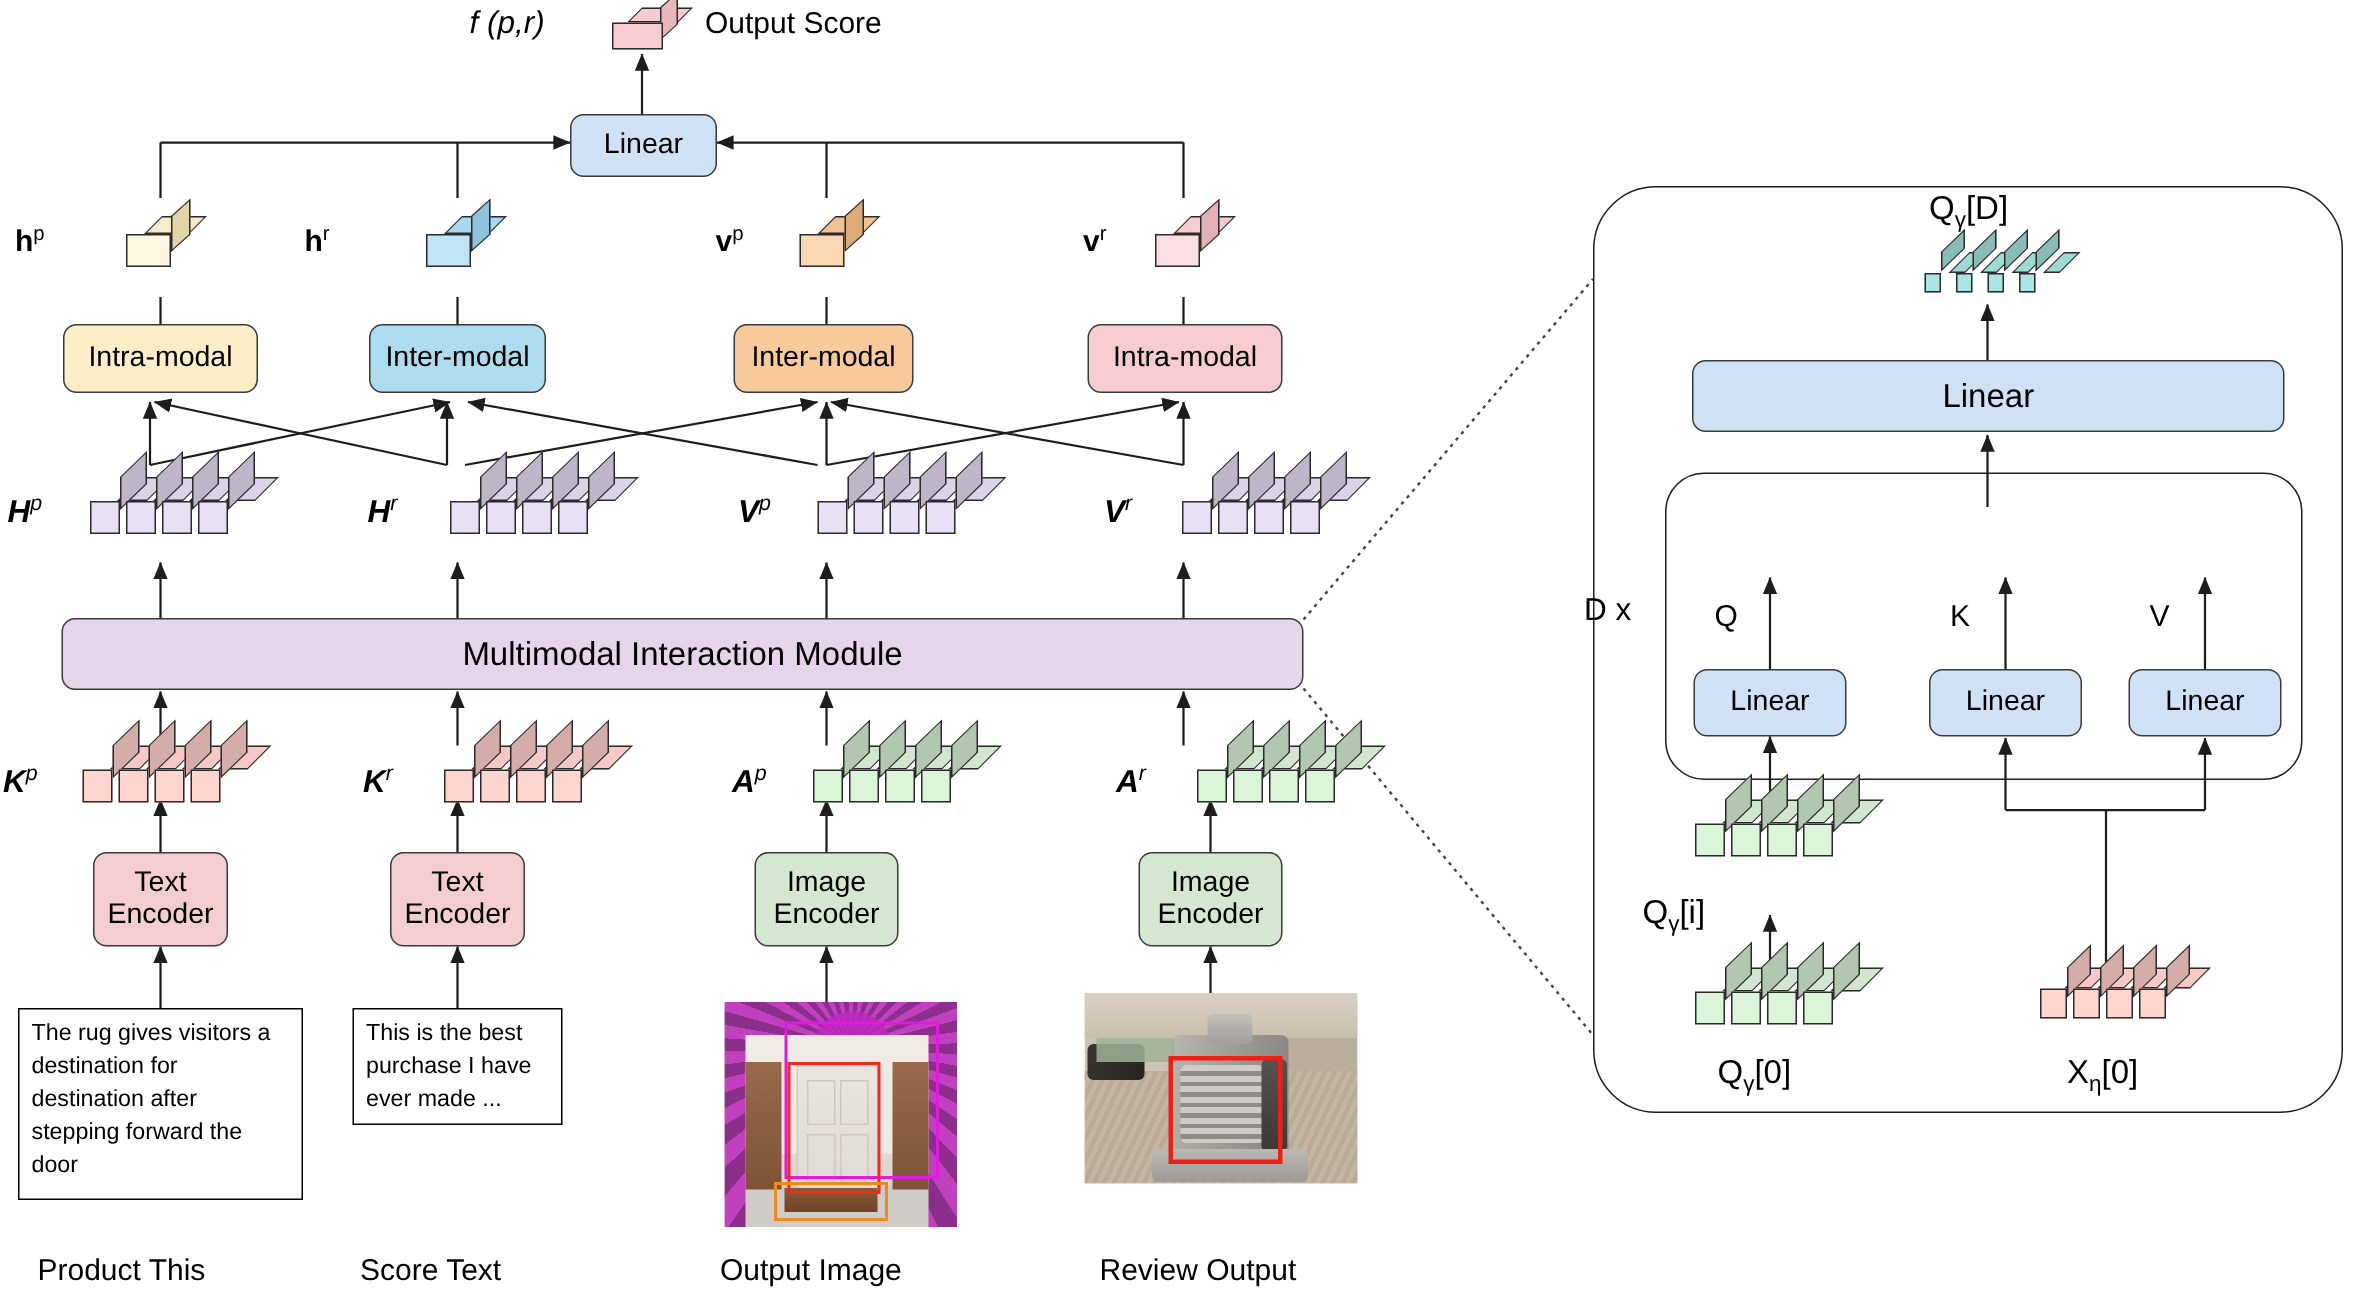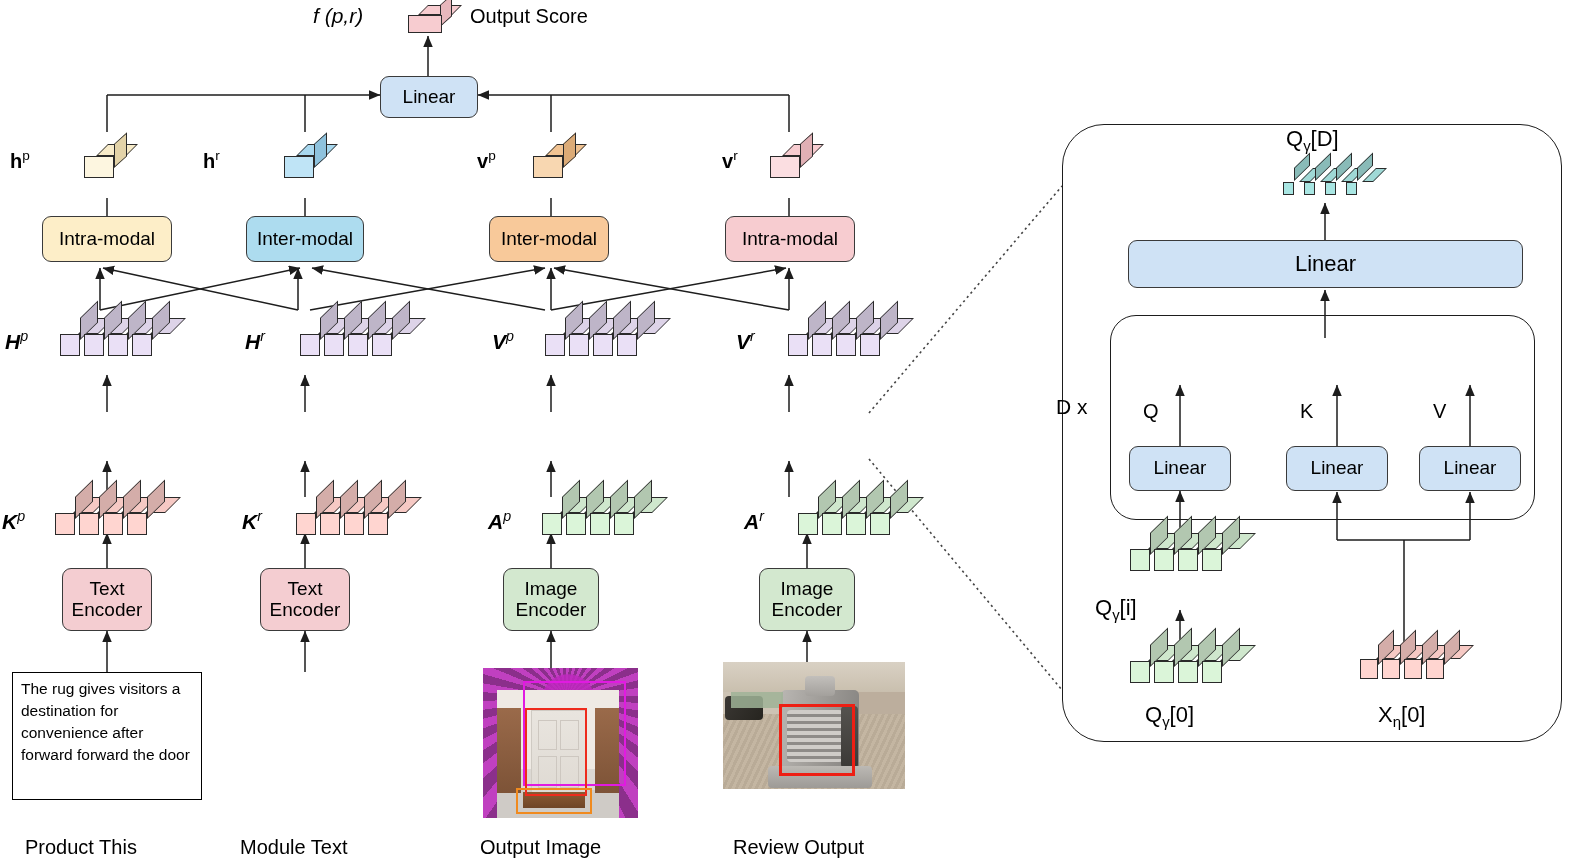--- a/index.html
+++ b/index.html
@@ -276,20 +276,23 @@
         <div class="side" style="left: 20px; top: 0px; width: 18px; height: 22px; background: rgb(190, 181, 200); transform: skewY(-44deg); transform-origin: left top;"></div>
         <div class="face" style="left: 0px; bottom: 0px; width: 20px; height: 22px; background: rgb(234, 224, 246);"></div>
       </div>
       <div class="cube" style="left: 72px; top: 0px; width: 38px; height: 38px;">
         <div class="top" style="left: 18px; top: 0px; width: 20px; height: 16px; background: rgb(221, 211, 232); transform: skewX(-45deg); transform-origin: left bottom;"></div>
         <div class="side" style="left: 20px; top: 0px; width: 18px; height: 22px; background: rgb(190, 181, 200); transform: skewY(-44deg); transform-origin: left top;"></div>
         <div class="face" style="left: 0px; bottom: 0px; width: 20px; height: 22px; background: rgb(234, 224, 246);"></div>
       </div>
     </div>
 
+  <div class="rbox" style="left:41px;top:412px;width:828px;height:48px;background:#e4d5ea;font-size:22px;">
+    <span>Multimodal Interaction Module</span>
+  </div>
 
   <div class="lbl lbl-italic" style="left:2px;top:508px;">K<span class="sup">p</span></div>
   <div class="seqwrap" style="left: 55px; top: 497px; width: 114px; height: 38px;">
       <div class="cube" style="left: 0px; top: 0px; width: 38px; height: 38px;">
         <div class="top" style="left: 18px; top: 0px; width: 20px; height: 16px; background: rgb(246, 201, 196); transform: skewX(-45deg); transform-origin: left bottom;"></div>
         <div class="side" style="left: 20px; top: 0px; width: 18px; height: 22px; background: rgb(212, 173, 169); transform: skewY(-44deg); transform-origin: left top;"></div>
         <div class="face" style="left: 0px; bottom: 0px; width: 20px; height: 22px; background: rgb(255, 213, 208);"></div>
       </div>
       <div class="cube" style="left: 24px; top: 0px; width: 38px; height: 38px;">
         <div class="top" style="left: 18px; top: 0px; width: 20px; height: 16px; background: rgb(246, 201, 196); transform: skewX(-45deg); transform-origin: left bottom;"></div>
@@ -390,22 +393,23 @@
   </div>
   <div class="rbox" style="left:503px;top:568px;width:96px;height:63px;background:#d3e8cf;flex-direction:column;">
     <span>Image</span>
     <span>Encoder</span>
   </div>
   <div class="rbox" style="left:759px;top:568px;width:96px;height:63px;background:#d3e8cf;flex-direction:column;">
     <span>Image</span>
     <span>Encoder</span>
   </div>
 
-  <div class="tbox" style="left:12px;top:672px;width:190px;height:128px;">The rug gives visitors a destination for convenience after forward forward the door</div>
-
+  <div class="tbox" style="left:12px;top:672px;width:190px;height:128px;">The rug gives visitors a destination for destination after stepping forward the door</div>
+
+  <div class="tbox" style="left:235px;top:672px;width:140px;height:78px;">This is the best purchase I have ever made ...</div>
 
   <div class="thumb" style="left:483px;top:668px;width:155px;height:150px;">
 
     <div class="abs" style="left:0;top:0;width:155px;height:150px;
          background:
            radial-gradient(circle at 55% 22%, rgba(190,40,190,.85) 0 18%, rgba(255,255,255,0) 19%),
            repeating-conic-gradient(from 10deg at 54% 20%, #c040c0 0 6deg, #8b2f8b 6deg 12deg),
            linear-gradient(180deg,#8b6f5a,#a08872);"></div>
 
     <div class="abs" style="left:14px;top:22px;width:122px;height:128px;
@@ -458,21 +462,21 @@
 
     <div class="abs" style="left:2px;top:34px;width:38px;height:24px;
          background:linear-gradient(120deg,#3a3733,#26241f);border-radius:4px;"></div>
     <div class="abs" style="left:8px;top:30px;width:52px;height:16px;
          background:#9fb397;opacity:.85;"></div>
 
     <div class="bbox" style="left:56px;top:42px;width:76px;height:72px;border:3px solid #ee1f14;"></div>
   </div>
 
   <div class="cap" style="left:25px;top:836px;">Product This</div>
-  <div class="cap" style="left:240px;top:836px;">Module Text</div>
+  <div class="cap" style="left:240px;top:836px;">Score Text</div>
   <div class="cap" style="left:480px;top:836px;">Output Image</div>
   <div class="cap" style="left:733px;top:836px;">Review Output</div>
 
   <div class="panel" style="left:1062px;top:124px;width:500px;height:618px;"></div>
 
   <div class="lbl" style="left:1286px;top:126px;font-size:22px;">
     <span>Q</span><span class="sub">γ</span><span>[D]</span>
   </div>
 
   <div class="seqwrap" style="left: 1283px; top: 168px; width: 100px; height: 27px;">

